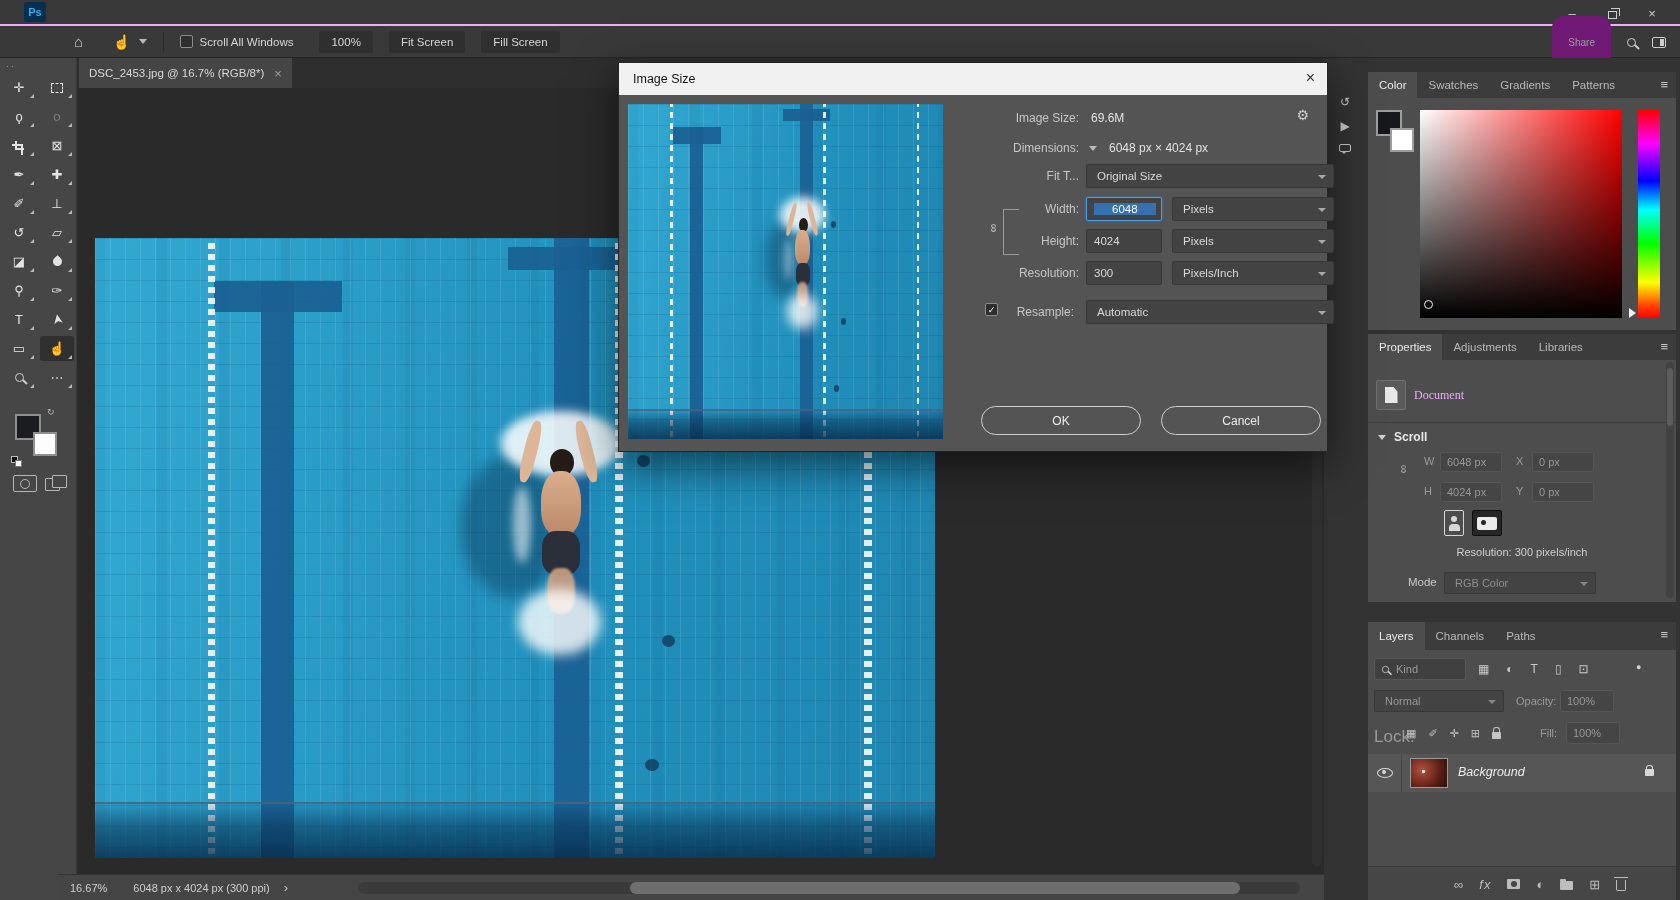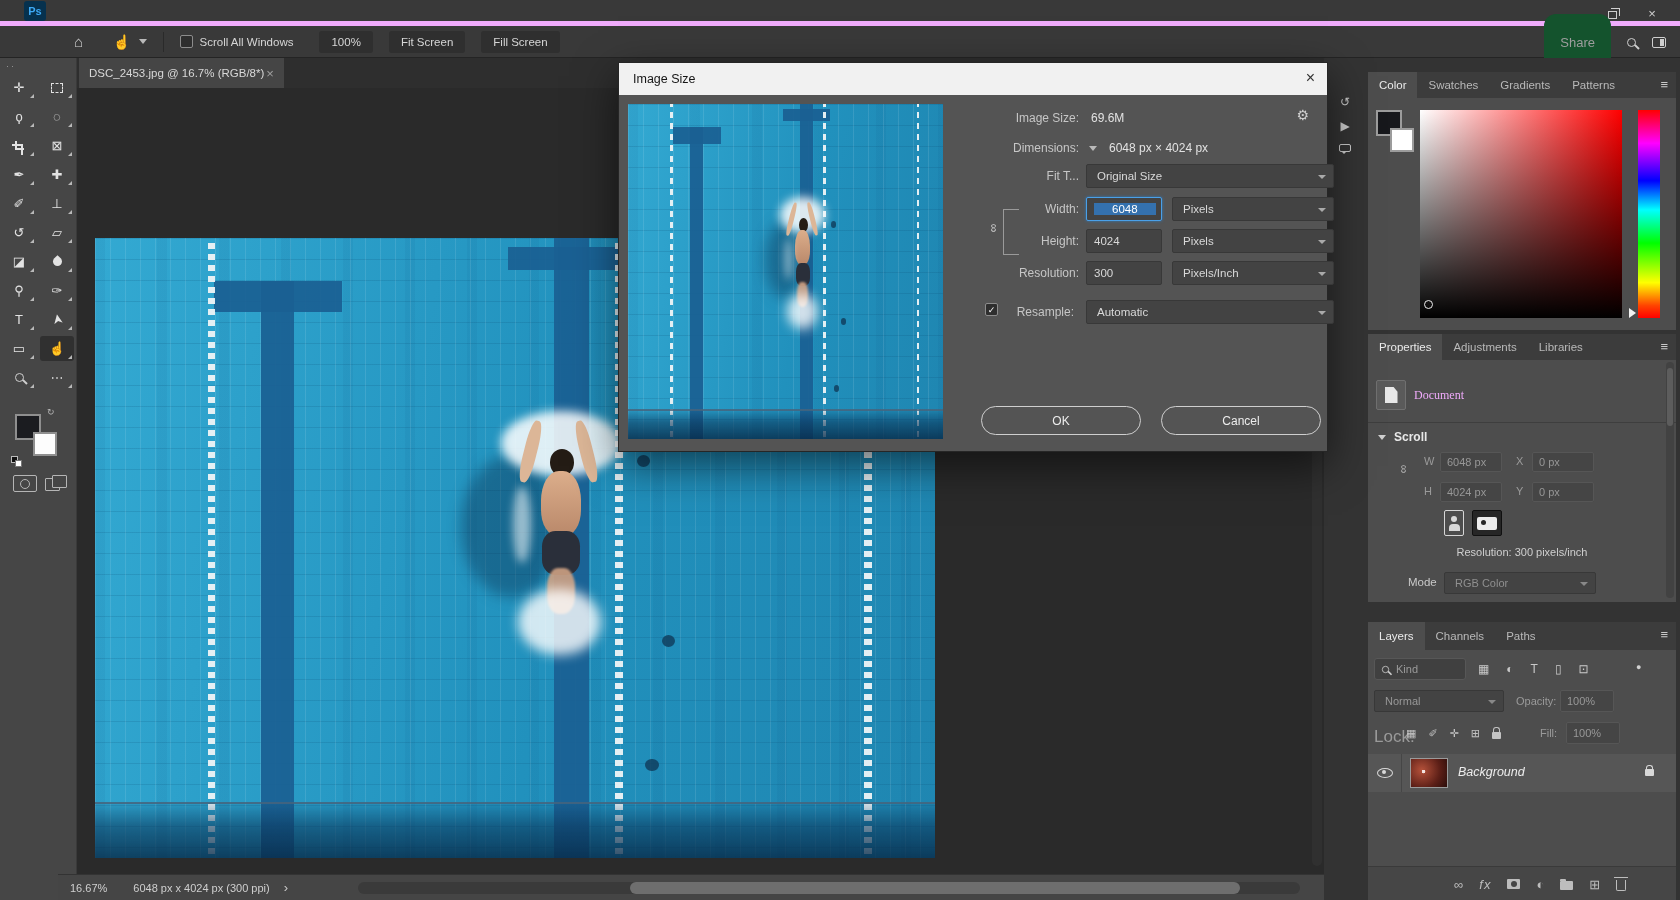--- a/index.html
+++ b/index.html
@@ -1,21 +1,21 @@
 <!DOCTYPE html>
 <html><head>
 <meta charset="utf-8">
 <style>
   html,body{margin:0;padding:0;background:#202020;}
   *{box-sizing:border-box;}
   .screen{position:relative;width:1680px;height:900px;background:#3a3a3a;overflow:hidden;
     font-family:"Liberation Sans",sans-serif;color:#ddd;-webkit-font-smoothing:antialiased;}
   
   .menubar{position:absolute;left:0;top:0;width:1680px;height:26px;background:#393939;
-    border-bottom:5px solid #f0abfc;display:flex;align-items:center;}
+    border-bottom:2px solid #f0abfc;display:flex;align-items:center;}
   .ps-logo{width:22px;height:20px;margin-left:24px;background:#06314e;color:#3da9f5;font-size:11px;
     font-weight:bold;border-radius:3px;display:flex;align-items:center;justify-content:center;}
   .menus{display:flex;margin-left:8px;}
   .menu-item{padding:0 9px;font-size:12px;color:#dcdcdc;line-height:26px;cursor:default;}
   .win-controls{position:absolute;right:8px;top:0;height:26px;display:flex;align-items:center;gap:0;}
   .win-btn{width:40px;height:26px;display:flex;align-items:center;justify-content:center;color:#cfcfcf;font-size:13px;}
   .i-restore{width:9px;height:8px;border:1.2px solid #cfcfcf;position:relative;background:#393939;margin-top:3px;}
   .i-restore::before{content:'';position:absolute;top:-4px;left:2.2px;width:8px;height:7px;
     border:1.2px solid #cfcfcf;border-bottom:none;border-left:none;}
   
@@ -24,21 +24,21 @@
   .ob-home{margin-left:74px;font-size:15px;color:#d2d2d2;}
   .ob-sep{width:1px;height:20px;background:#2a2a2a;margin:0 16px;}
   .ob-hand{font-size:14px;color:#d8d8d8;margin-left:30px;}
   .cdown{width:0;height:0;border-left:4px solid transparent;border-right:4px solid transparent;
     border-top:5px solid #b9b9b9;display:inline-block;margin-left:8px;}
   .cb{width:13px;height:13px;background:#2e2e2e;border:1px solid #8c8c8c;border-radius:2px;
     display:flex;align-items:center;justify-content:center;font-size:9px;color:#fff;}
   .ob-check-label{margin-left:7px;color:#d6d6d6;}
   .ob-btn{background:#2f2f2f;border-radius:3px;padding:5px 12px;color:#d6d6d6;margin-left:16px;}
   .ob-right{position:absolute;right:14px;top:0;height:32px;display:flex;align-items:center;gap:16px;}
-  .share-pill{background:#14532d;color:#9d9d9d;border-radius:12px;padding:21px 16px;font-size:13px;}
+  .share-pill{background:#701a75;color:#9d9d9d;border-radius:12px;padding:21px 16px;font-size:10px;}
   .i-lens{width:9px;height:9px;border:1.7px solid #cfcfcf;border-radius:50%;position:relative;display:inline-block;}
   .i-lens::after{content:'';position:absolute;width:6px;height:1.7px;background:#cfcfcf;
     transform:rotate(45deg);right:-5px;bottom:-2px;}
   .i-ws{width:14px;height:11px;border:1.4px solid #cfcfcf;border-radius:2px;position:relative;display:inline-block;}
   .i-ws::after{content:'';position:absolute;right:1px;top:1px;bottom:1px;width:4px;background:#cfcfcf;}
   
   .toolbar{position:absolute;left:0;top:58px;width:76px;bottom:0;background:#464646;border-right:1px solid:#2c2c2c;}
   .tb-grip{color:#9a9a9a;font-size:9px;letter-spacing:2px;margin:3px 0 4px 6px;}
   .tools{display:grid;grid-template-columns:34px 34px;justify-content:center;gap:4px 4px;}
   .tool{width:34px;height:25px;display:flex;align-items:center;justify-content:center;position:relative;border-radius:3px;}
@@ -66,21 +66,21 @@
   .swap-arrow{position:absolute;left:47px;top:-3px;font-size:9px;color:#b5b5b5;}
   .qmask{position:absolute;left:13px;top:417px;width:24px;height:17px;border:1px solid #b5b5b5;border-radius:2px;
     display:flex;align-items:center;justify-content:center;}
   .qmask::after{content:'';width:8px;height:8px;border:1px solid #b5b5b5;border-radius:50%;}
   .smode{position:absolute;left:45px;top:417px;width:24px;height:17px;}
   .smode::before{content:'';position:absolute;left:0;top:3px;width:13px;height:11px;border:1px solid #b5b5b5;border-radius:1px;}
   .smode::after{content:'';position:absolute;left:7px;top:0;width:13px;height:11px;border:1px solid #b5b5b5;
     border-radius:1px;background:#464646;}
   
   .tabbar{position:absolute;left:77px;top:58px;width:1247px;height:30px;background:#2e2e2e;display:flex;}
-  .doc-tab{margin-left:2px;height:30px;background:#454545;display:flex;align-items:center;gap:2px;
+  .doc-tab{margin-left:2px;height:30px;background:#454545;display:flex;align-items:center;gap:10px;
     padding:0 10px;font-size:11.5px;color:#d8d8d8;}
   .doc-tab .tab-close{color:#9f9f9f;font-size:13px;}
   .canvas{position:absolute;left:77px;top:88px;width:1247px;height:786px;background:#2a2a2a;overflow:hidden;}
   .vscroll{position:absolute;right:2px;top:8px;width:10px;bottom:8px;background:rgba(255,255,255,0.03);border-radius:5px;}
   .vscroll .thumb{position:absolute;left:1px;right:1px;top:4px;height:250px;background:#484848;border-radius:5px;}
   
   .pool{position:absolute;background:linear-gradient(100deg,#33a9d2,#2191bd 55%,#1f86b1);overflow:hidden;}
   .pool .tiles{position:absolute;left:0;top:0;right:0;bottom:0;background:
     repeating-linear-gradient(to right, rgba(255,255,255,.10) 0 1px, rgba(0,0,0,0) 1px 15px),
     repeating-linear-gradient(to bottom, rgba(8,70,110,.16) 0 1px, rgba(0,0,0,0) 1px 21px),

